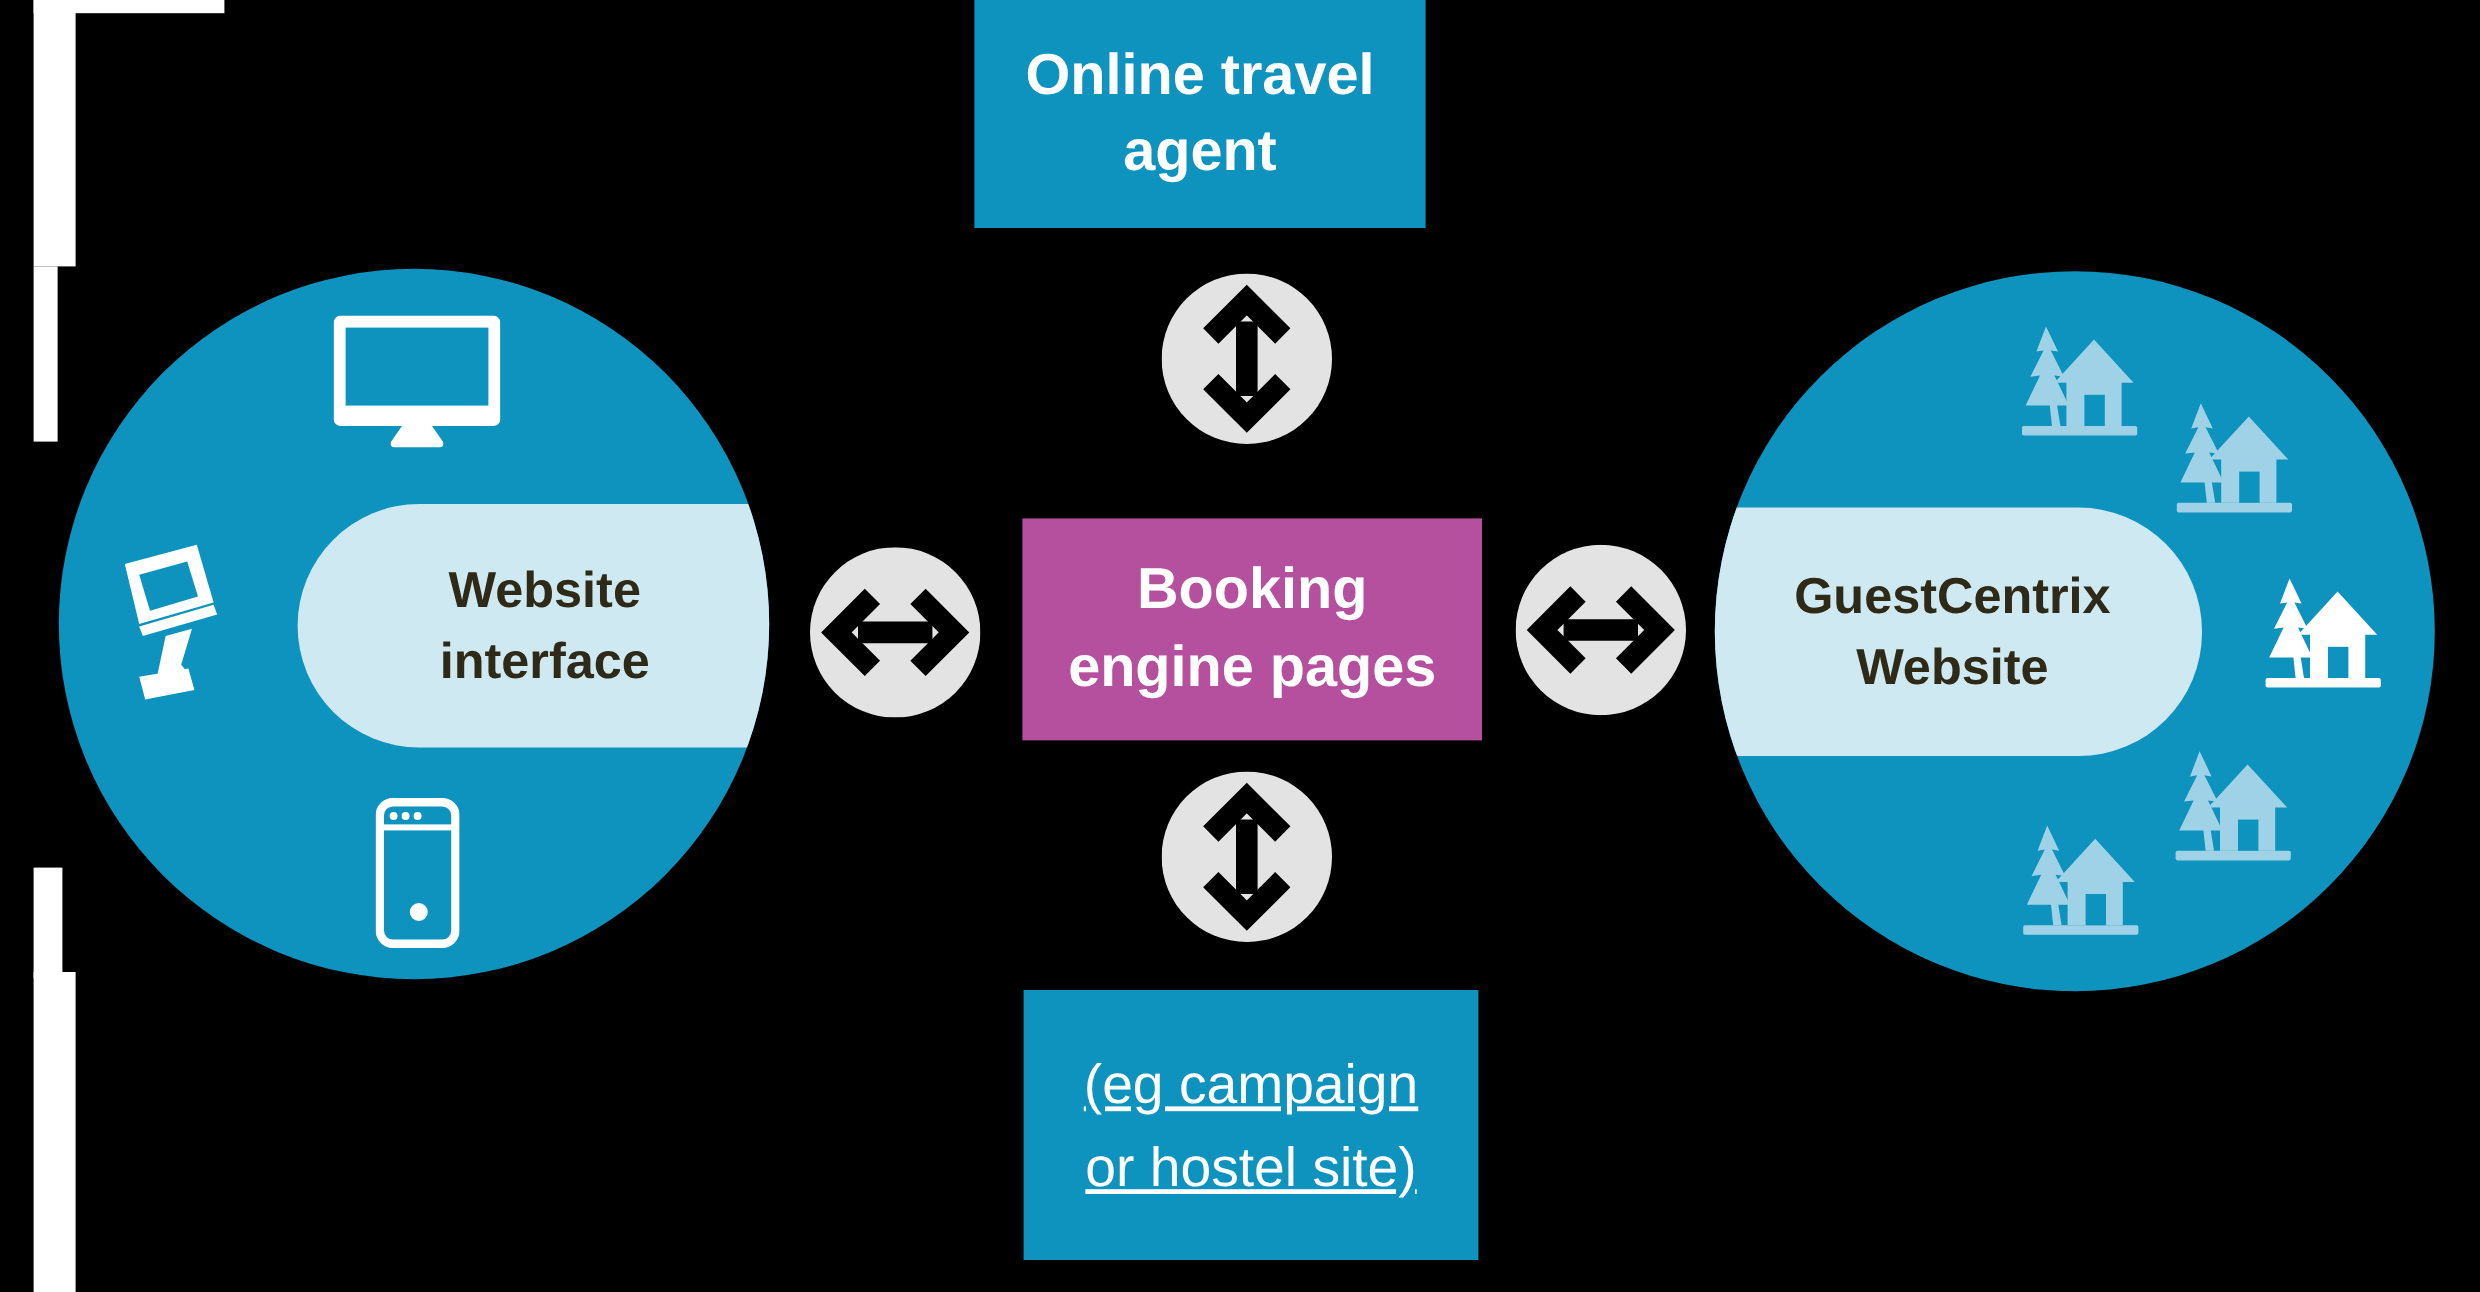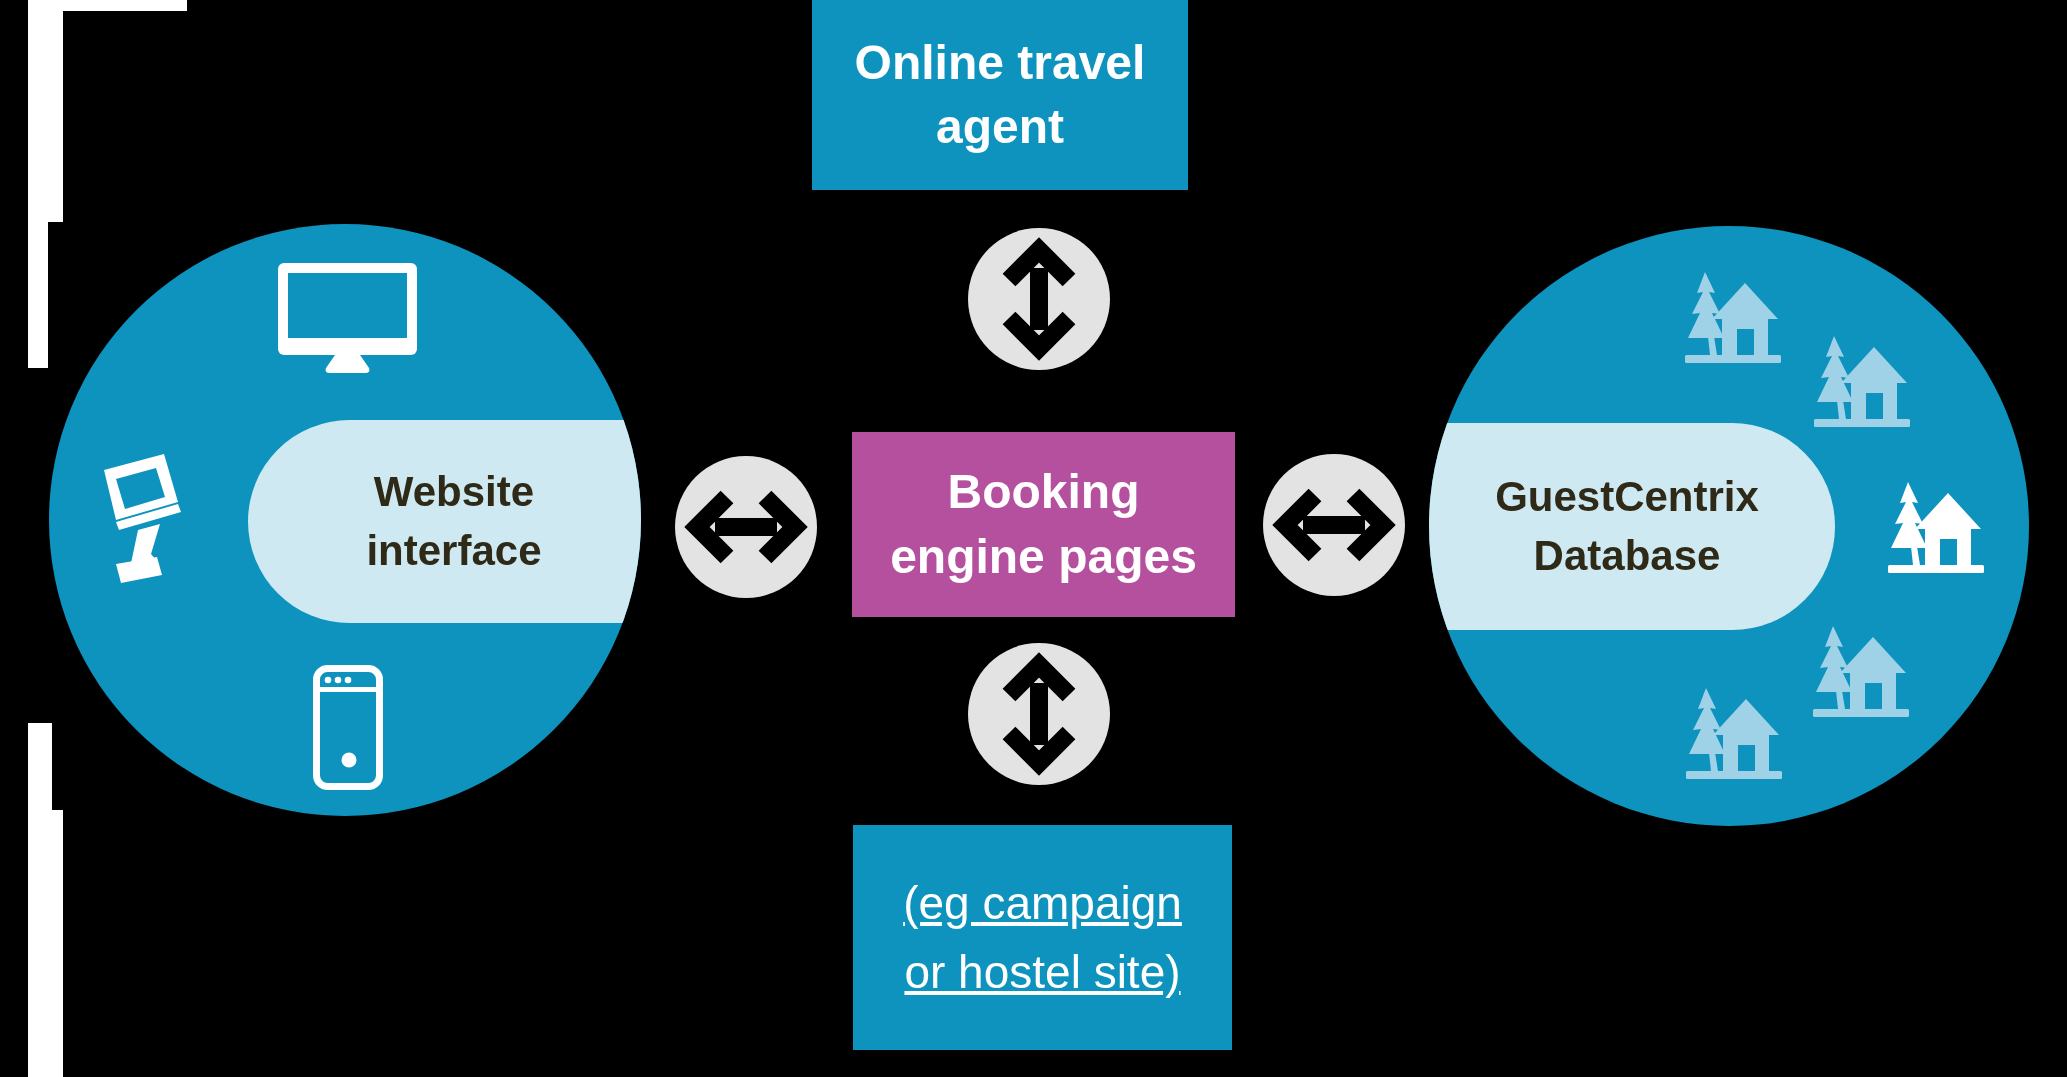--- a/index.html
+++ b/index.html
@@ -170,21 +170,21 @@
         <rect x="5" y="22" width="60" height="5" fill="var(--c-white,#fff)"></rect>
         <circle cx="36" cy="95" r="7.5" fill="var(--c-white,#fff)"></circle>
       </svg>
     </div>
   </div>
 
   <div class="big-circle" style="left:1429px;top:226px;width:600px;height:600px">
 
     <div class="pill pill-right" style="left:-10px;top:197px;width:416px;height:207px">
       <div class="pill-label">GuestCentrix
-Database</div>
+Website</div>
     </div>
 
     <div class="hostel hostel-light" style="left:254px;top:40px">
         <svg viewBox="0 0 100 100">
           <use href="#sym-hostel"></use>
         </svg>
       </div>
     <div class="hostel hostel-light" style="left:383px;top:104px">
         <svg viewBox="0 0 100 100">
           <use href="#sym-hostel"></use>

